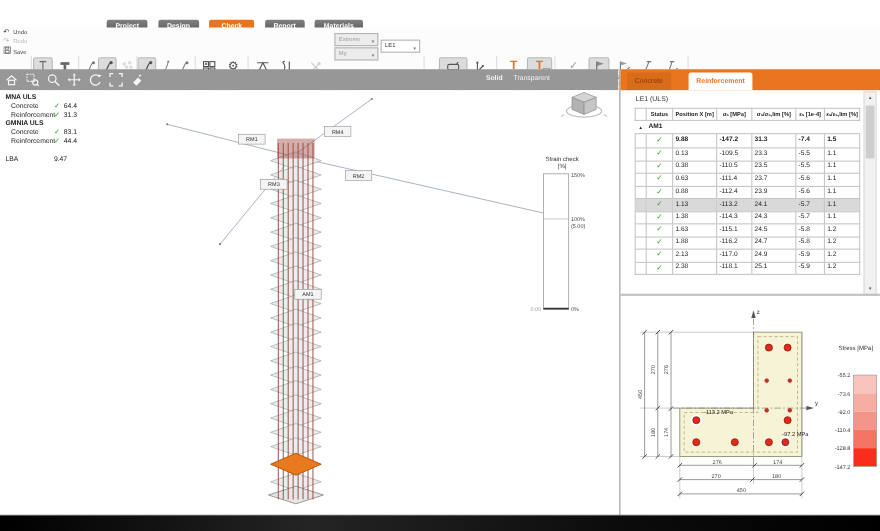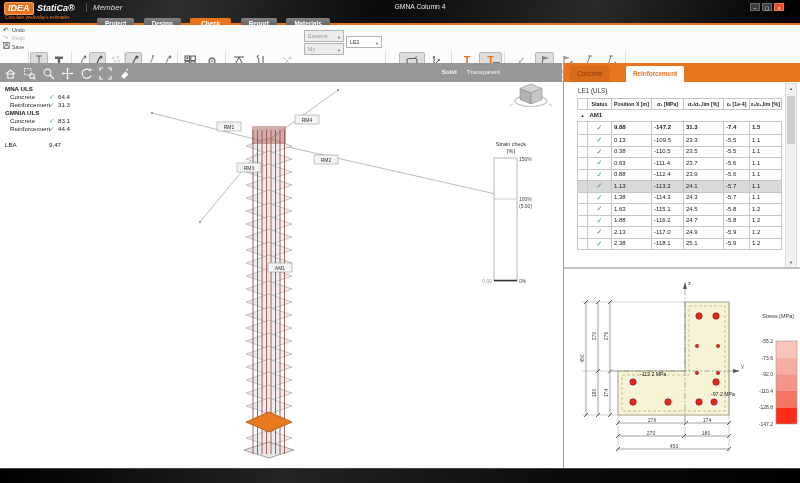--- a/index.html
+++ b/index.html
@@ -76,30 +76,20 @@
   .pdivider{position:absolute;left:0;top:204px;width:237px;height:2px;background:#c2c2c2;}
 
   .bottombar{position:absolute;left:0;top:468px;width:800px;height:15px;
     background:linear-gradient(90deg,#000,#242424 35%,#0c0c0c 70%,#000);border-top:1px solid #444;}
 </style>
 </head>
 <body>
 
 <div class="app">
 
-  <div class="titlebar">
-    <span class="logo-idea">IDEA</span>
-    <span class="logo-statica">StatiCa®</span>
-    <span class="logo-member">Member</span>
-    <span class="tagline">Calculate yesterday's estimates</span>
-    <span class="win-title">GMNA Column 4</span>
-    <span class="winbtn" style="left:750px;"><span>–</span></span>
-    <span class="winbtn" style="left:762px;"><span>▢</span></span>
-    <span class="winbtn close" style="left:774px;"><span>✕</span></span>
-  </div>
   <div class="navtabs">
     <span class="ntab">Project</span>
     <span class="ntab">Design</span>
     <span class="ntab active">Check</span>
     <span class="ntab">Report</span>
     <span class="ntab">Materials</span>
   </div>
 
   <div class="ribbon">
 

